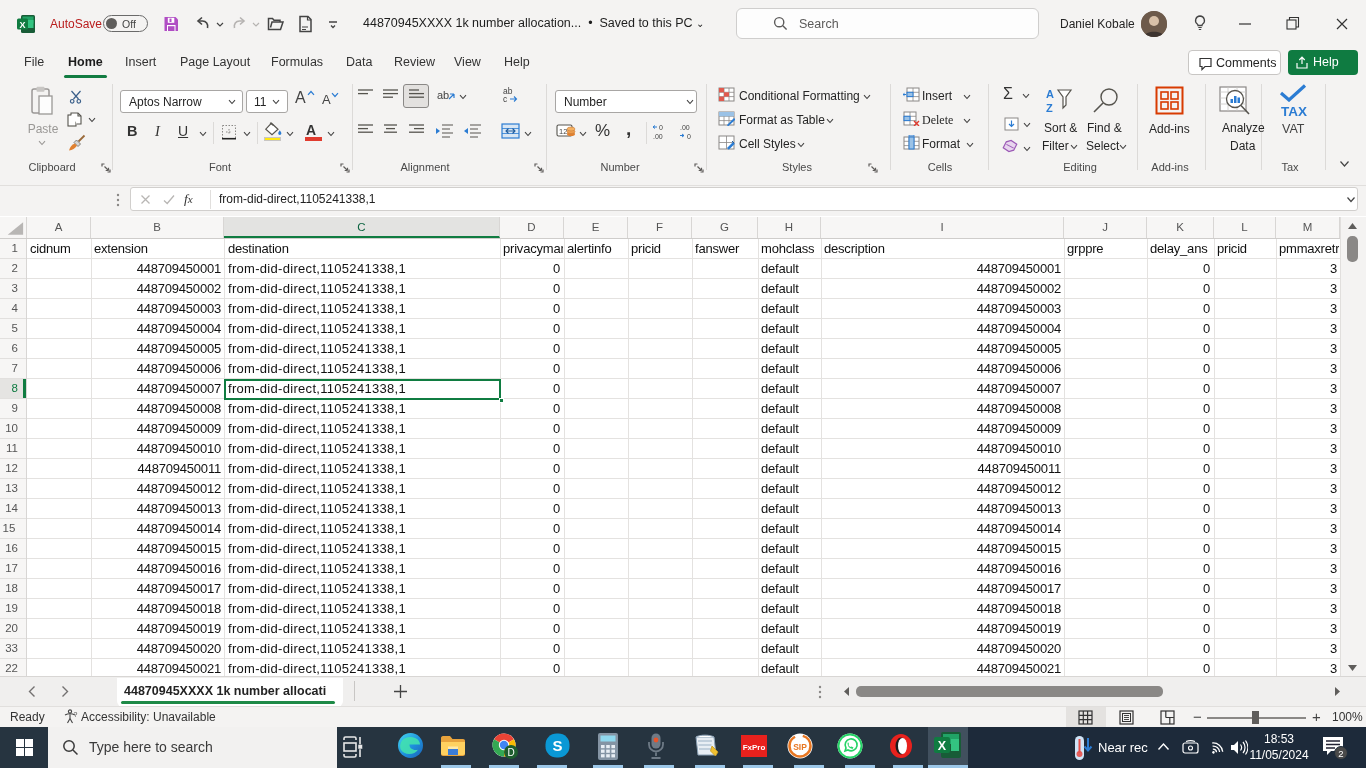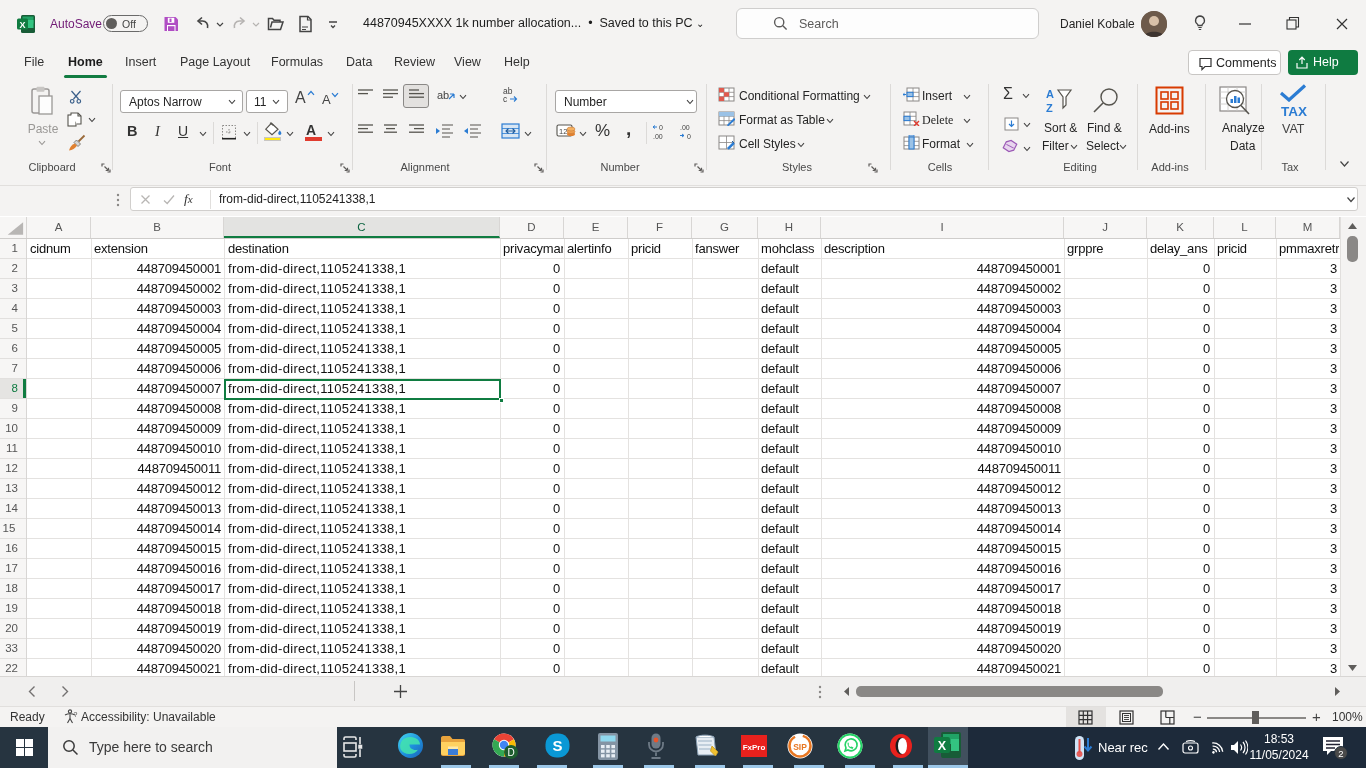--- a/index.html
+++ b/index.html
@@ -4,21 +4,21 @@
 <style>
 * { margin:0; padding:0; box-sizing:border-box; }
 html,body { width:1366px; height:768px; overflow:hidden; }
 body { font-family:"Liberation Sans", sans-serif; position:relative; background:#fff; }
 #screen { position:absolute; left:0; top:0; width:1366px; height:768px; }
 .abs { position:absolute; }
 
 
 #titlebar { position:absolute; left:0; top:0; width:1366px; height:48px; background:#f4f3f2; }
 #xlicon { position:absolute; left:17px; top:15px; width:18px; height:18px; }
-.tb-txt { position:absolute; top:17px; font-size:12px; color:#701a75;text-align:right; }
+.tb-txt { position:absolute; top:17px; font-size:12px; color:#b91c1c;text-align:right; }
 #autosave-pill { position:absolute; left:103px; top:15px; width:45px; height:17px; border:1px solid #6a6a6a; border-radius:9px; }
 #autosave-knob { position:absolute; left:2px; top:2px; width:11px; height:11px; border-radius:50%; background:#605e5c; }
 #autosave-pill span { position:absolute; left:18px; top:2px; font-size:10.5px; color:#444; }
 .qat { position:absolute; top:14px; width:20px; height:20px; }
 #title-text { position:absolute; left:363px; top:16px; font-size:12.5px; color:#1d1d1d; }
 #searchbox { position:absolute; left:736px; top:8px; width:303px; height:31px; background:#fdfdfd; border:1px solid #cfcecd; border-radius:6px; }
 #searchbox .mag { position:absolute; left:36px; top:7px; }
 #searchbox span { position:absolute; left:62px; top:8px; font-size:12.5px; color:#5c5b5a; }
 #username { position:absolute; left:1060px; top:17px; font-size:12px; color:#252525; }
 #avatar { position:absolute; left:1141px; top:11px; width:26px; height:26px; border-radius:50%; background:#7a6a5c; overflow:hidden; }
@@ -806,20 +806,24 @@
       </div>
     </div>
 
 <div id="tabbar">
   <svg style="position:absolute;left:26px;top:8px;" width="13" height="13" viewBox="0 0 13 13">
         <path d="M8.5 1.5 3.5 6.5l5 5" fill="none" stroke="#737170" stroke-width="1.4"></path>
       </svg>
   <svg style="position:absolute;left:58px;top:8px;" width="13" height="13" viewBox="0 0 13 13">
         <path d="M4.5 1.5l5 5-5 5" fill="none" stroke="#737170" stroke-width="1.4"></path>
       </svg>
+  <div id="sheettab">
+        <span>44870945XXXX 1k number allocati</span>
+        <div class="underline"></div>
+      </div>
   <div style="position:absolute;left:354px;top:4px;width:1px;height:20px;background:#c8c6c4;"></div>
   <svg style="position:absolute;left:393px;top:7px;" width="15" height="15" viewBox="0 0 15 15">
         <path d="M7.5 1v13M1 7.5h13" stroke="#444" stroke-width="1.3"></path>
       </svg>
   <svg style="position:absolute;left:818px;top:8px;" width="4" height="14" viewBox="0 0 4 14">
         <circle cx="2" cy="2" r="1.2" fill="#8a8886"></circle>
         <circle cx="2" cy="7" r="1.2" fill="#8a8886"></circle>
         <circle cx="2" cy="12" r="1.2" fill="#8a8886"></circle>
       </svg>
   <svg style="position:absolute;left:842px;top:9px;" width="8" height="11" viewBox="0 0 8 11">

